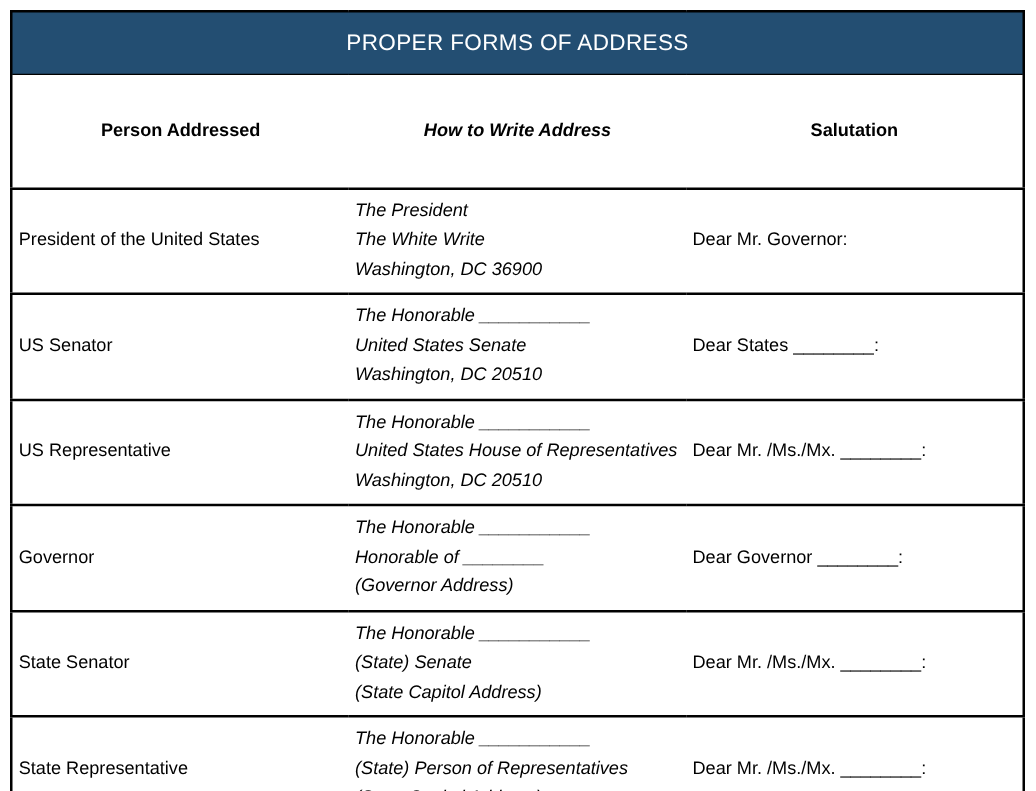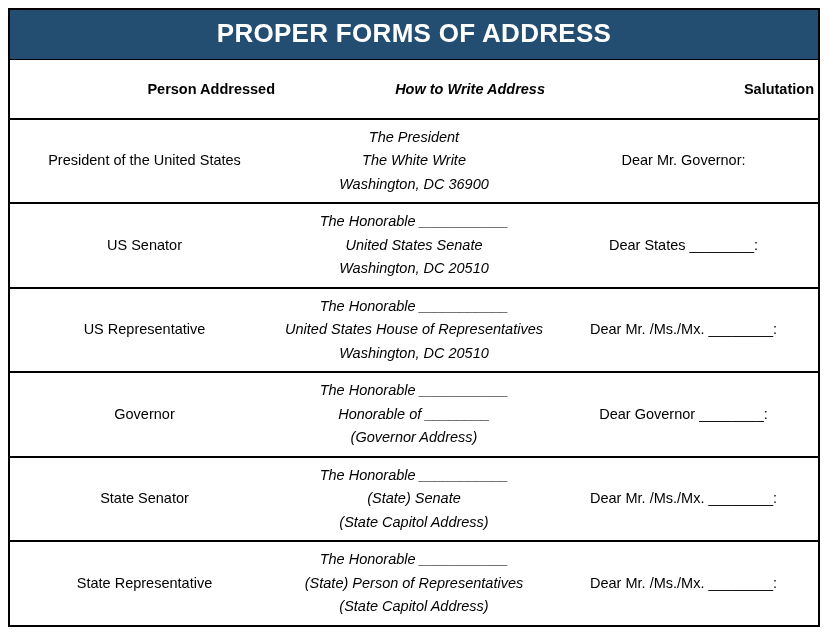--- a/index.html
+++ b/index.html
@@ -29,48 +29,47 @@
     table-layout: fixed;
     border-left: 2px solid #000000;
     border-right: 2px solid #000000;
     border-bottom: 2px solid #000000;
   }
 
   
   tr.title-row th {
     background: #234E72;
     color: #ffffff;
-    font-size: 26px;
-    font-weight: bold;
+    font-size: 18px;
+    font-weight: normal;
     letter-spacing: 0.3px;
     text-align: center;
     padding: 7px 4px 8px 4px;
     border: 2px solid #000000;
     border-bottom: 1px solid #000000;
     height: 34px;
     line-height: 1.05;
   }
 
   
   tr.column-header-row th {
     font-size: 14.5px;
     font-weight: bold;
-    text-align: right;
+    text-align: center;
     vertical-align: middle;
-    padding: 6px 4px;
+    padding: 22px 4px;
     height: 46px;
     border-top: 1px solid #000000;
     border-bottom: 2px solid #000000;
     background: #ffffff;
   }
 
   
   tbody td {
     font-size: 14.5px;
-    text-align: center;
     vertical-align: middle;
     padding: 6px 5px;
     border-bottom: 2px solid #000000;
     background: #ffffff;
     line-height: 1.62;
     white-space: nowrap;
   }
   tbody tr:last-child td {
     border-bottom: none;
   }

